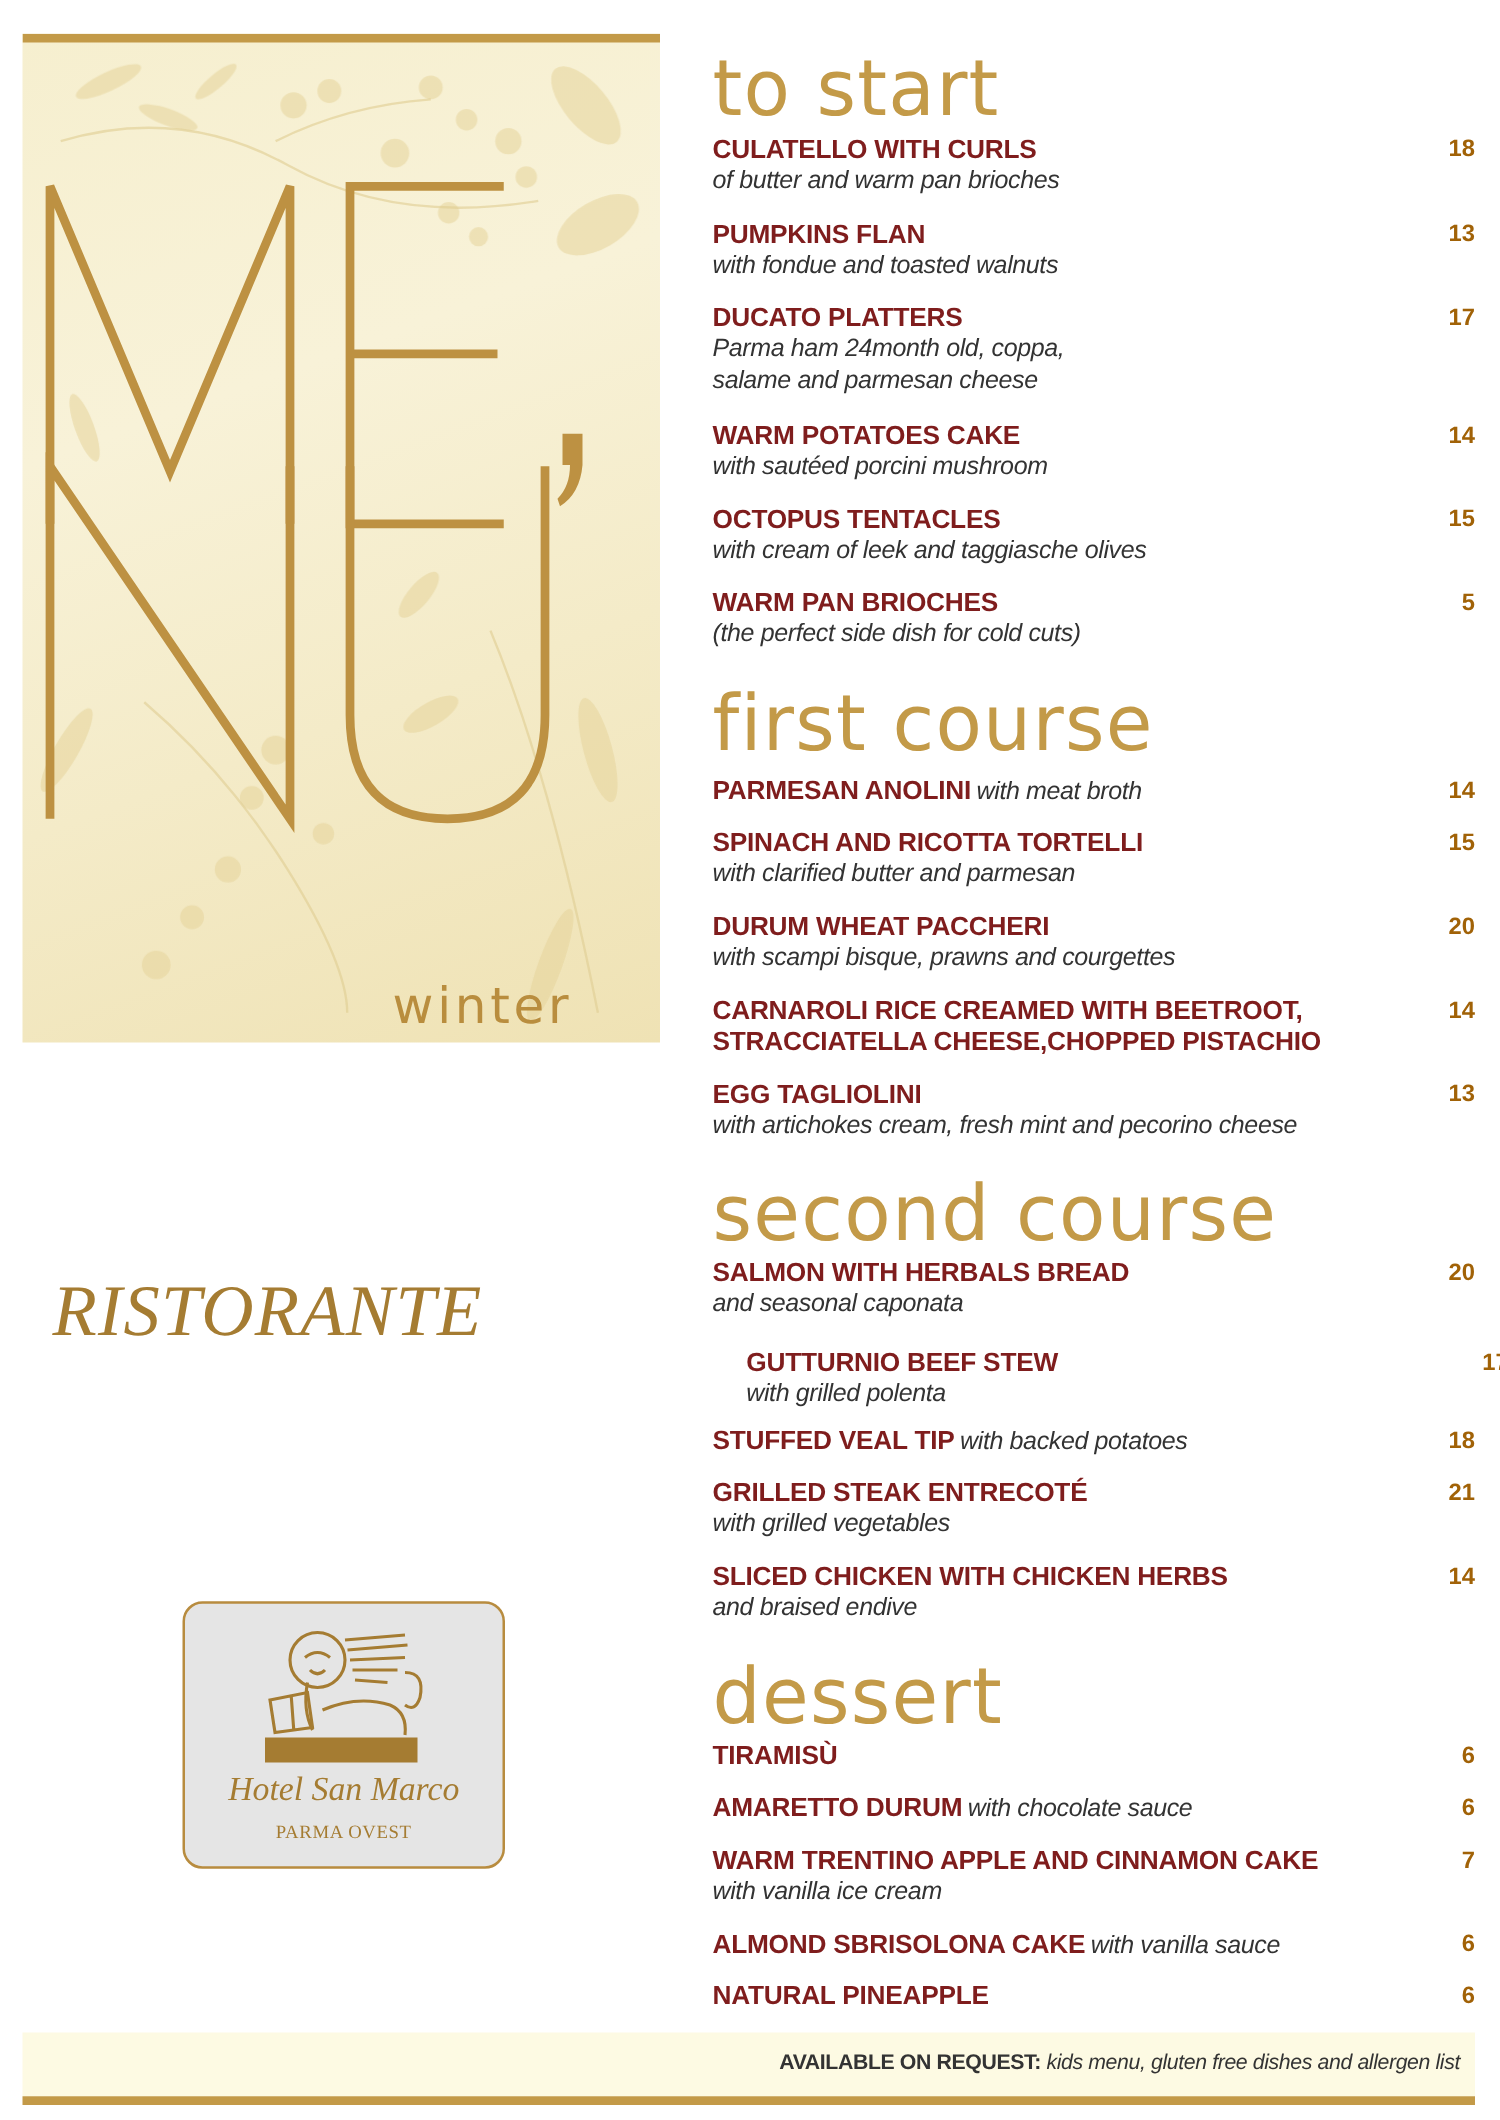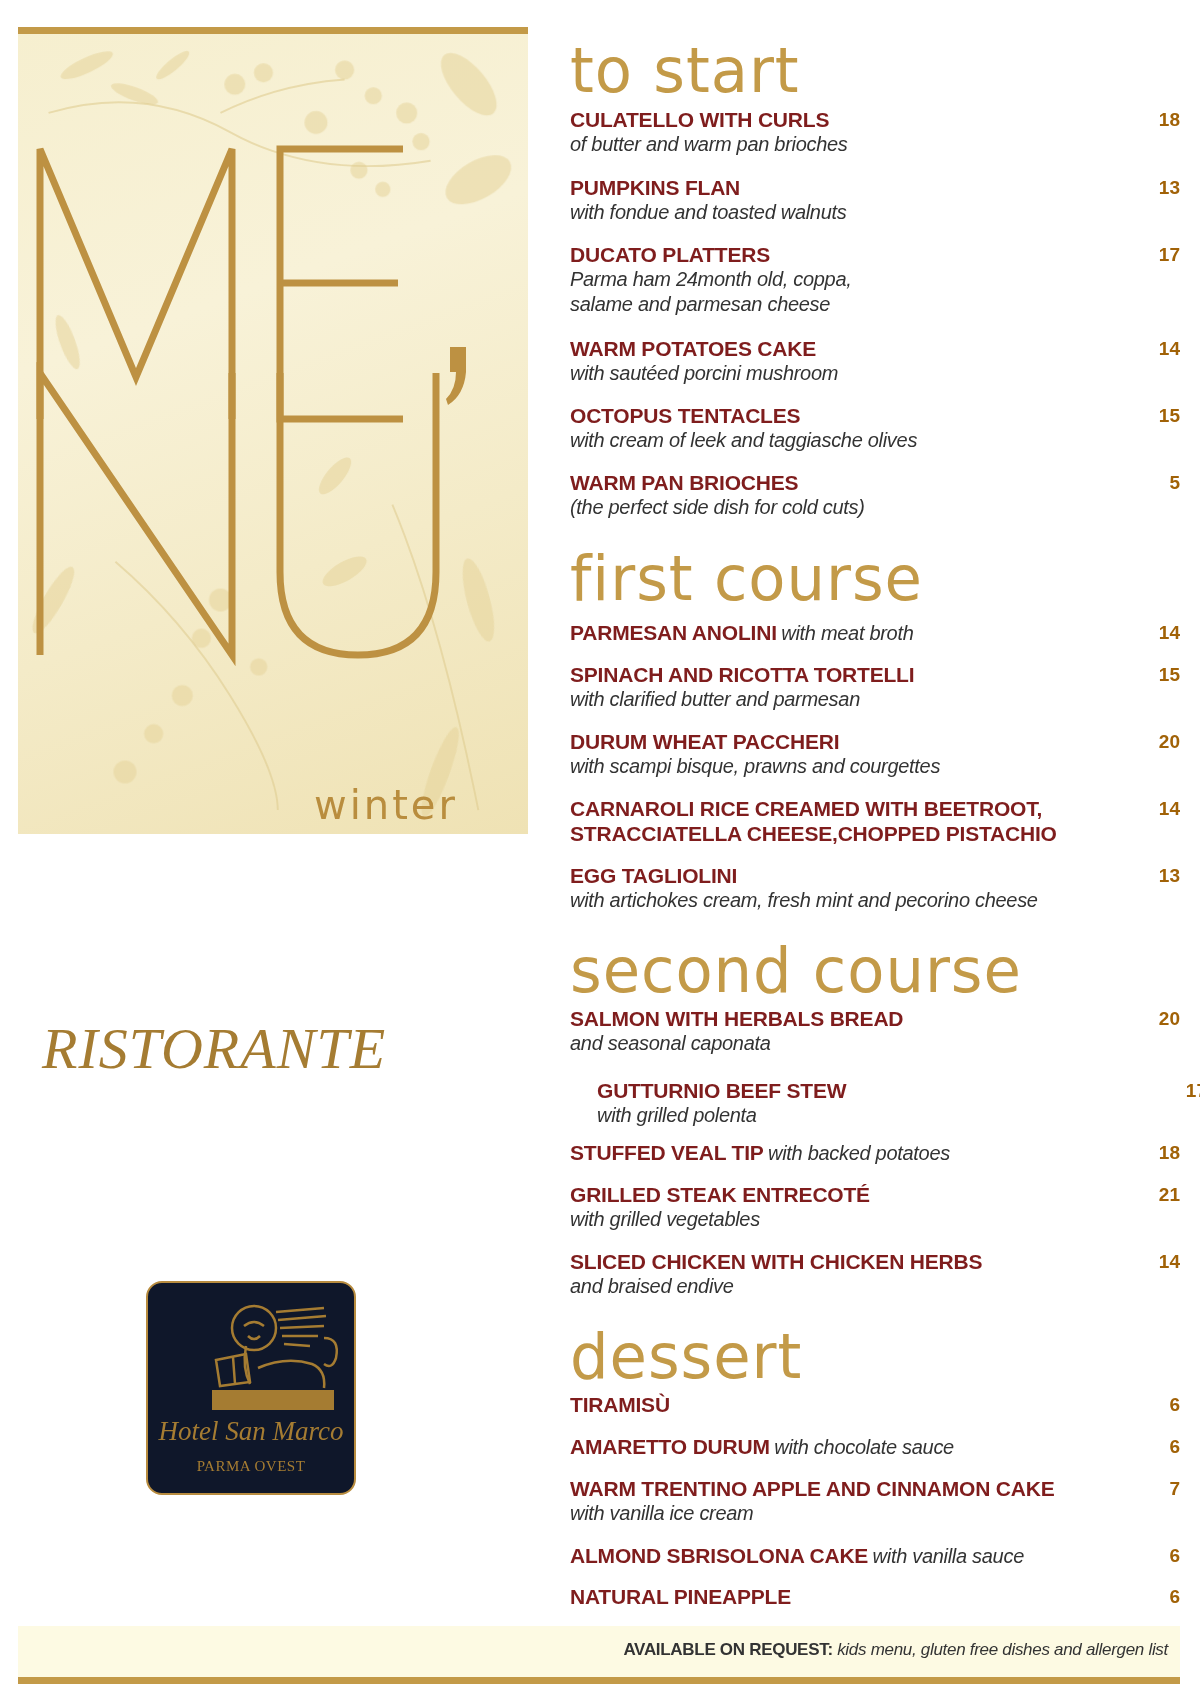--- a/index.html
+++ b/index.html
@@ -29,22 +29,22 @@
     position: absolute; left: 2px; top: 0; font-family: "Liberation Serif", serif; font-style: italic;
     font-size: 58px; color: #a57c32; letter-spacing: 1px;
   }
   .rist-bottom {
     position: absolute; left: 40px; top: 48px; font-family: "Liberation Serif", serif; font-style: italic;
     font-size: 78px; color: #a57c32; letter-spacing: 1px;
   }
 
   
   .hotel-badge {
-    position: absolute; left: 146px; top: 1281px; width: 210px; height: 214px;
-    background: #0f172a; border: 2px solid #b88c3f; border-radius: 16px;
+    position: absolute; left: 146px; top: 1281px; width: 258px; height: 214px;
+    background: #e5e5e5; border: 2px solid #b88c3f; border-radius: 16px;
   }
   .hotel-badge .lion { position: absolute; left: 58px; top: 15px; }
   .hotel-name {
     position: absolute; left: 0; width: 100%; top: 133px; text-align: center;
     font-family: "Liberation Serif", serif; font-style: italic; font-size: 27px; color: #a57c32;
   }
   .hotel-sub {
     position: absolute; left: 0; width: 100%; top: 175px; text-align: center;
     font-family: "Liberation Serif", serif; font-size: 15px; color: #a57c32; letter-spacing: 0.5px;
   }

